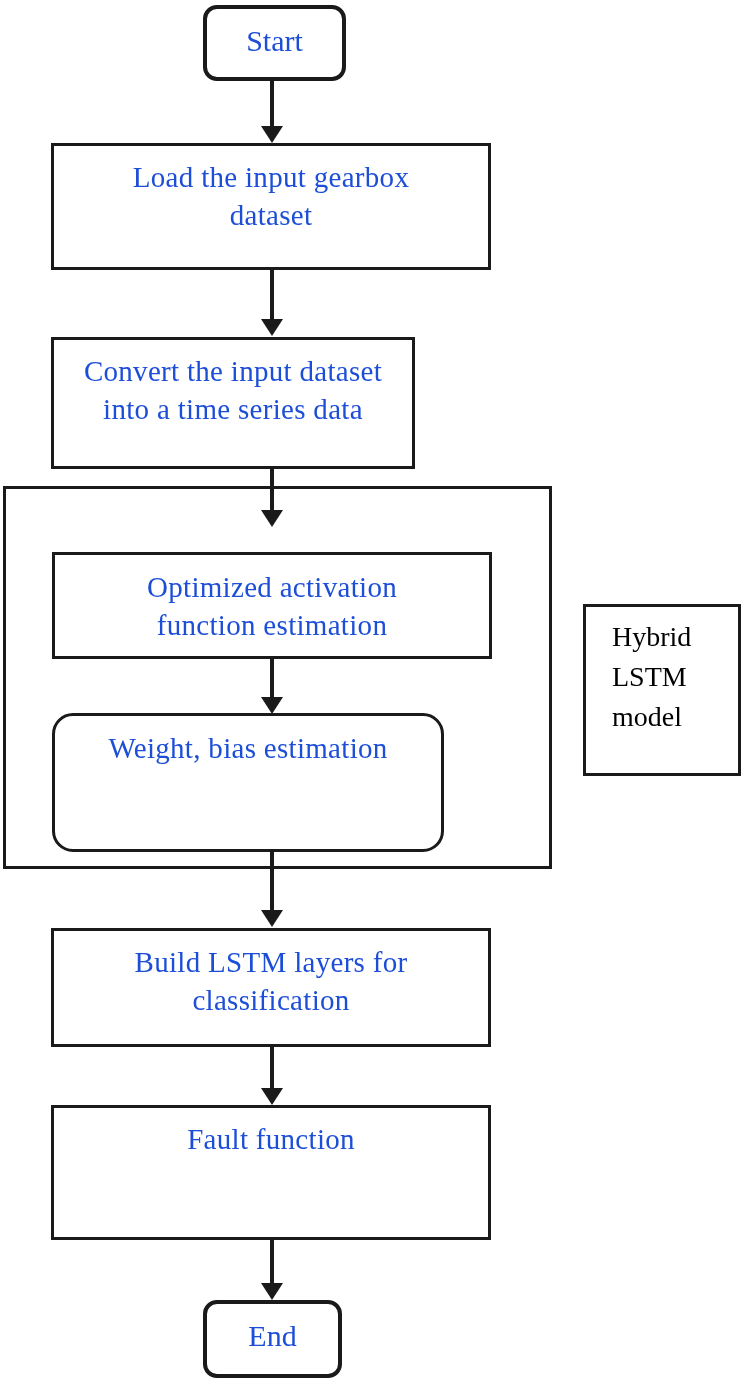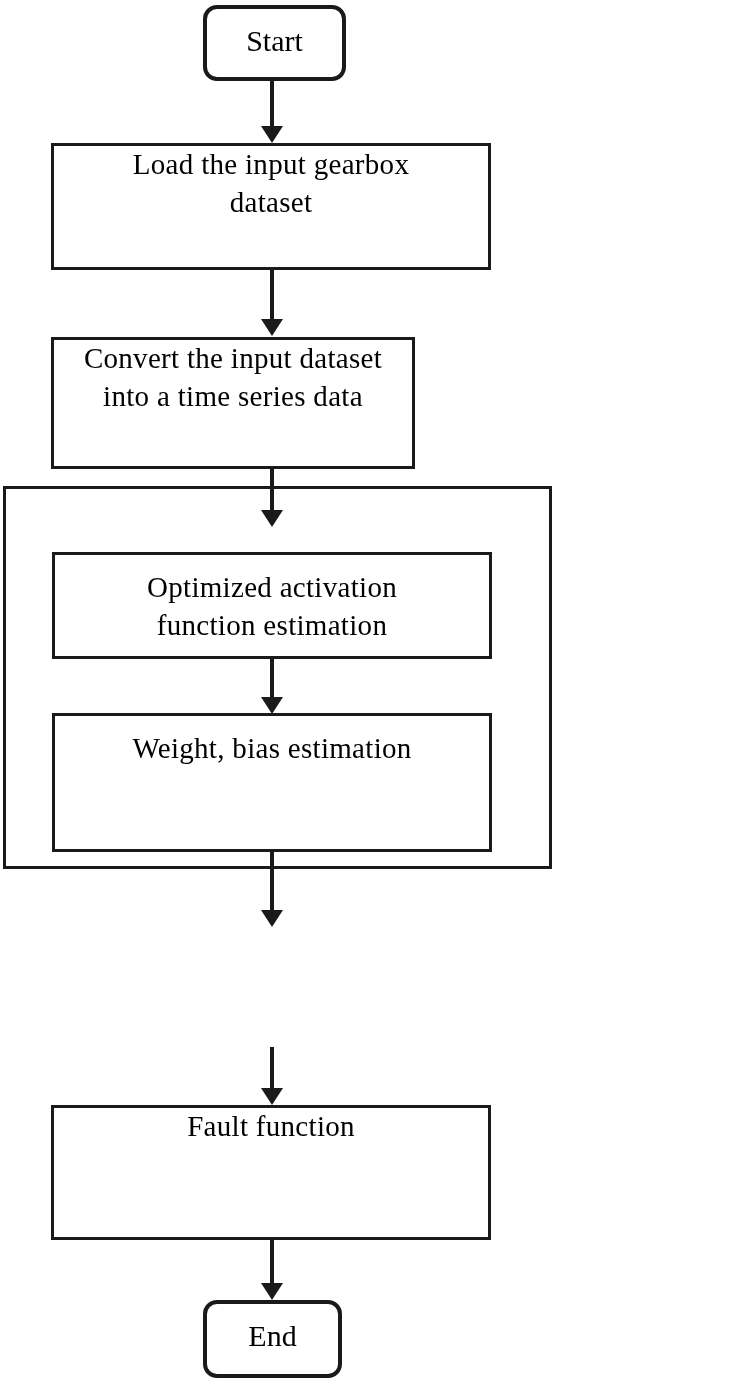--- a/index.html
+++ b/index.html
@@ -20,38 +20,39 @@
     overflow: hidden;
   }
   
   .node {
     position: absolute;
     box-sizing: border-box;
     border: 3px solid #1a1a1a;
     background: #ffffff;
     text-align: center;
     line-height: 1.30;
-    color: #000000;
+    color: #1d4ed8;
   }
   .node .label {
     display: block;
     white-space: pre-line;
   }
   
   .node.terminator {
     border-radius: 14px;
     border-width: 4px;
   }
   .node.terminator .label {
     font-size: 30px;
     padding-top: 12px;
   }
   
   .node.process .label {
     font-size: 29px;
+    padding-top: 13px;
     letter-spacing: 0.3px;
   }
   .node.subprocess .label {
     font-size: 29px;
     padding-top: 14px;
     letter-spacing: 0.3px;
   }
   
   .group-box {
     position: absolute;
@@ -134,30 +135,39 @@
   <div class="node subprocess" style="left:52px; top:552px; width:440px; height:107px;">
     <span class="label">Optimized  activation
 function  estimation</span>
   </div>
 
   <div class="connector" style="left:270px; top:659px; width:4px; height:55px;">
     <div class="stem" style="height:39px;"></div>
     <div class="head" style="top:38px;"></div>
   </div>
 
-  <div class="node subprocess" style="left:52px; top:713px; width:440px; height:139px;">
+  <div class="node subprocess" style="left:52px; top:713px; width:392px; height:139px;border-radius:21px;">
     <span class="label">Weight,  bias  estimation</span>
   </div>
 
   <div class="connector" style="left:270px; top:852px; width:4px; height:76px;">
     <div class="stem" style="height:59px;"></div>
     <div class="head" style="top:58px;"></div>
   </div>
 
+  <div class="note-box" style="left:583px; top:604px; width:158px; height:172px;">
+    <span class="label">Hybrid
+LSTM
+model</span>
+  </div>
 
+  <div class="node process" style="left:51px; top:928px; width:440px; height:119px;">
+    <span class="label">Build  LSTM layers  for
+classification</span>
+  </div>
 
   <div class="connector" style="left:270px; top:1047px; width:4px; height:58px;">
     <div class="stem" style="height:42px;"></div>
     <div class="head" style="top:41px;"></div>
   </div>
 
   <div class="node process" style="left:51px; top:1105px; width:440px; height:135px;">
     <span class="label">Fault  function</span>
   </div>
 

